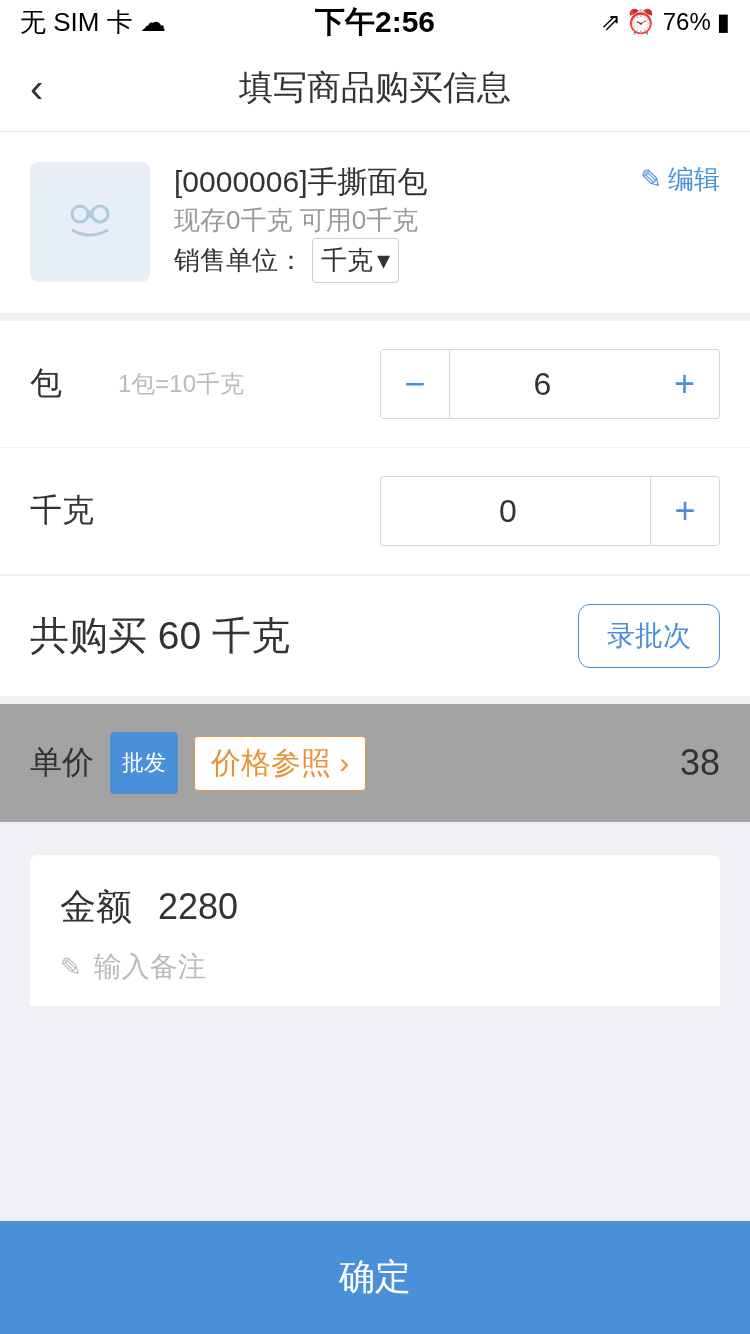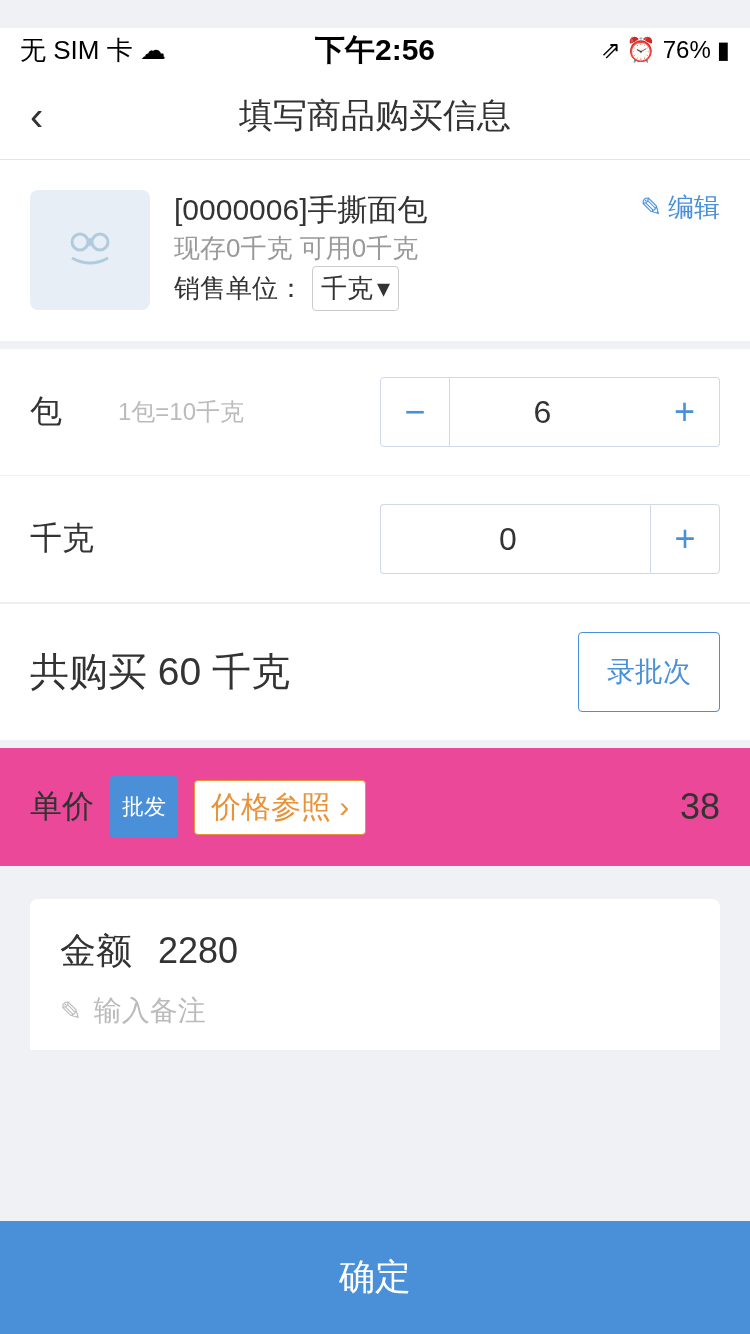--- a/index.html
+++ b/index.html
@@ -16,21 +16,20 @@
     
     .status-bar {
       background: #fff;
       height: 44px;
       display: flex;
       align-items: center;
       justify-content: space-between;
       padding: 0 20px;
       font-size: 28px;
       font-weight: 500;
-      margin-top: 28px;
     }
     .status-left {
       display: flex;
       align-items: center;
       gap: 8px;
       font-size: 26px;
     }
     .status-center {
       font-size: 30px;
       font-weight: 600;
@@ -205,31 +204,31 @@
       justify-content: space-between;
       padding: 28px 30px;
       border-bottom: 8px solid #f0f1f5;
     }
     .summary-text {
       font-size: 39px;
       color: #333;
     }
     .batch-btn {
       border: 1px solid #4a90d9;
-      border-radius: 4px;
-      padding: 20px 28px;
+      border-radius: 12px;
+      padding: 12px 28px;
       font-size: 28px;
       color: #4a90d9;
       background: #fff;
       cursor: pointer;
     }
 
     
     .price-section {
-      background: #ec4899;
+      background: #a3a3a3;
       padding: 28px 30px;
       border-bottom: 1px solid #f0f1f5;
       display: flex;
       align-items: center;
       gap: 16px;
     }
     .price-label {
       font-size: 32px;
       color: #333;
     }

